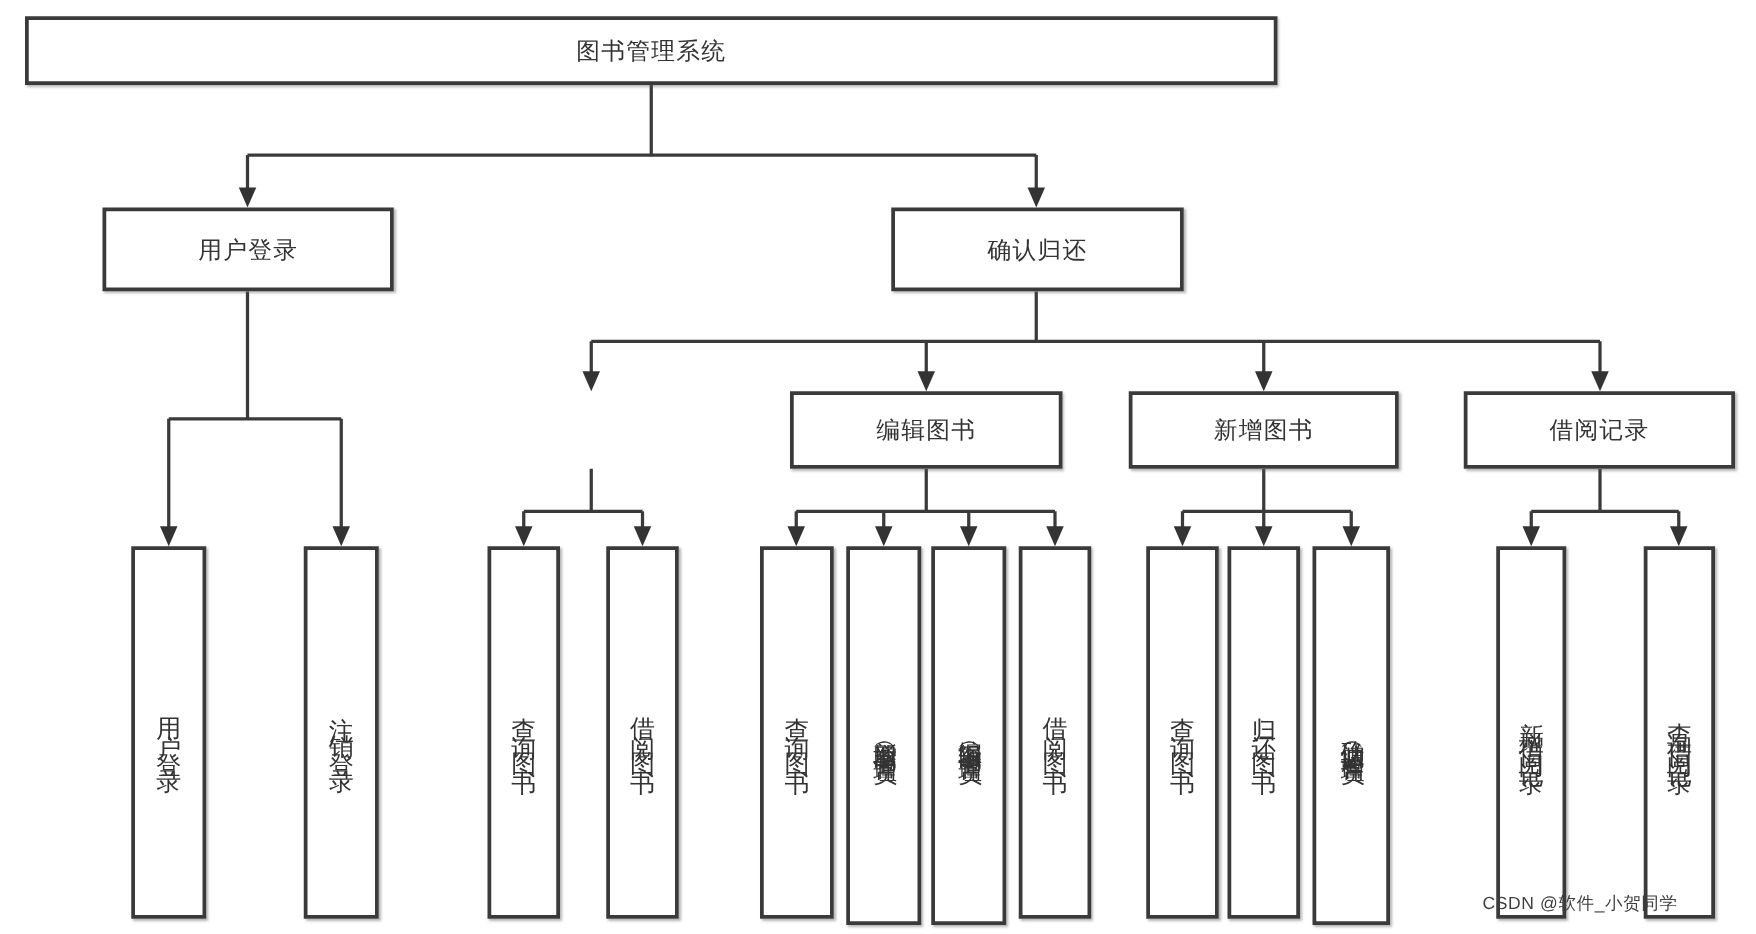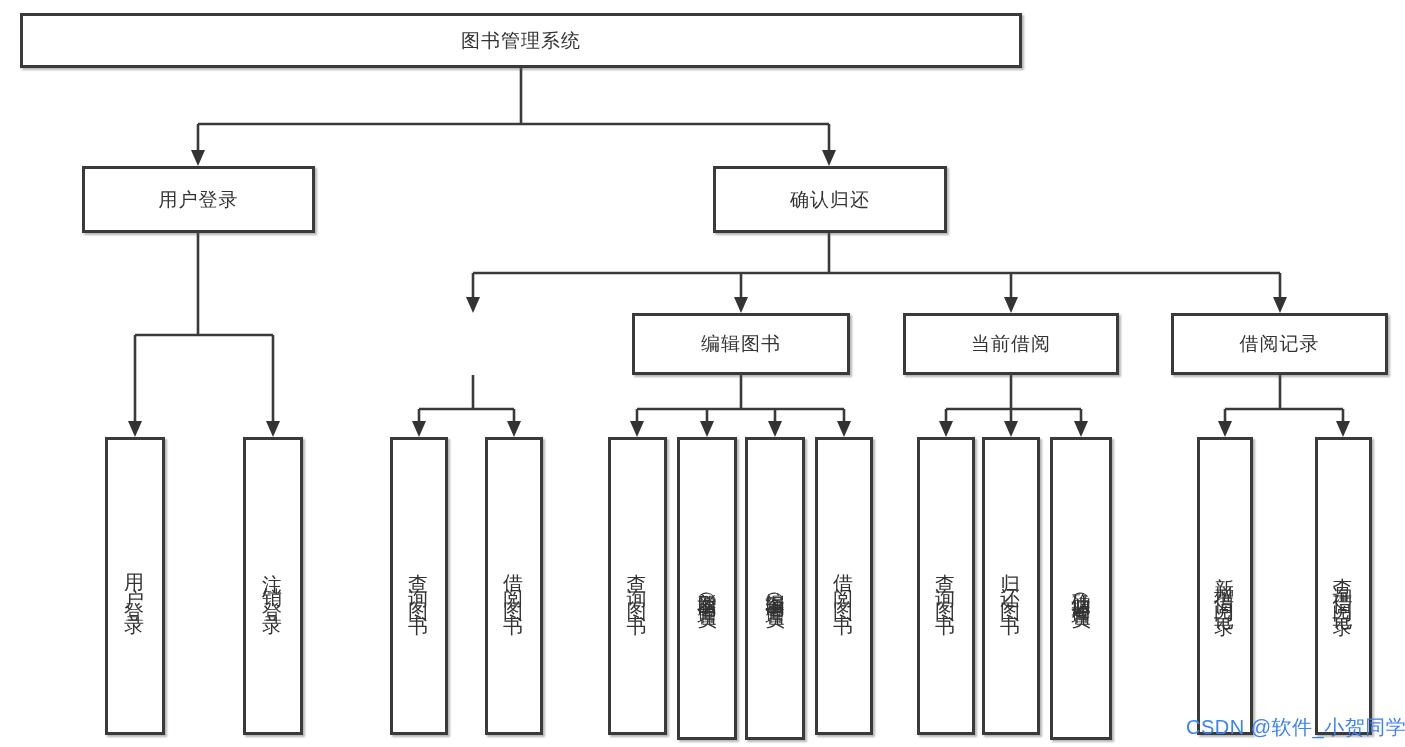--- a/index.html
+++ b/index.html
@@ -36,22 +36,22 @@
   .v6{font-size:20px;letter-spacing:8px;}
   .v9{font-size:19px;letter-spacing:2.5px;}
   #wires{
     position:absolute;left:0;top:0;z-index:1;
   }
   #wires line{stroke:#3a3a3a;stroke-width:2.6;}
   #wires polygon{fill:#333;}
   .watermark{
     position:absolute;
     left:1186px;top:714px;
-    font-size:20px;
-    color:#3b82f6;
+    font-size:14px;
+    color:#404040;
     letter-spacing:.5px;
     z-index:3;
     white-space:nowrap;
   }
 </style>
 </head>
 <body>
 
 <div id="canvas">
 
@@ -116,21 +116,21 @@
     <line x1="1343" y1="409" x2="1343" y2="423"></line>
       <polygon points="1336,421 1350,421 1343,437"></polygon>
   </svg>
 
   <div class="node h-node" style="left:20px;top:13px;width:1002px;height:55px;">图书管理系统</div>
 
   <div class="node h-node" style="left:82px;top:166px;width:233px;height:67px;">用户登录</div>
   <div class="node h-node" style="left:713px;top:166px;width:234px;height:67px;">确认归还</div>
 
   <div class="node h-node" style="left:632px;top:313px;width:218px;height:62px;">编辑图书</div>
-  <div class="node h-node" style="left:903px;top:313px;width:216px;height:62px;">当前借阅</div>
+  <div class="node h-node" style="left:903px;top:313px;width:216px;height:62px;">新增图书</div>
   <div class="node h-node" style="left:1171px;top:313px;width:217px;height:62px;">借阅记录</div>
 
   <div class="node v-node v4" style="left:105px;top:437px;width:60px;height:298px;">用户登录</div>
   <div class="node v-node v4" style="left:243px;top:437px;width:60px;height:298px;">注销登录</div>
 
   <div class="node v-node v4" style="left:390px;top:437px;width:58px;height:298px;">查询图书</div>
   <div class="node v-node v4" style="left:485px;top:437px;width:58px;height:298px;">借阅图书</div>
 
   <div class="node v-node v4" style="left:608px;top:437px;width:59px;height:298px;">查询图书</div>
   <div class="node v-node v9" style="left:677px;top:437px;width:60px;height:303px;">新增图书（管理员）</div>

